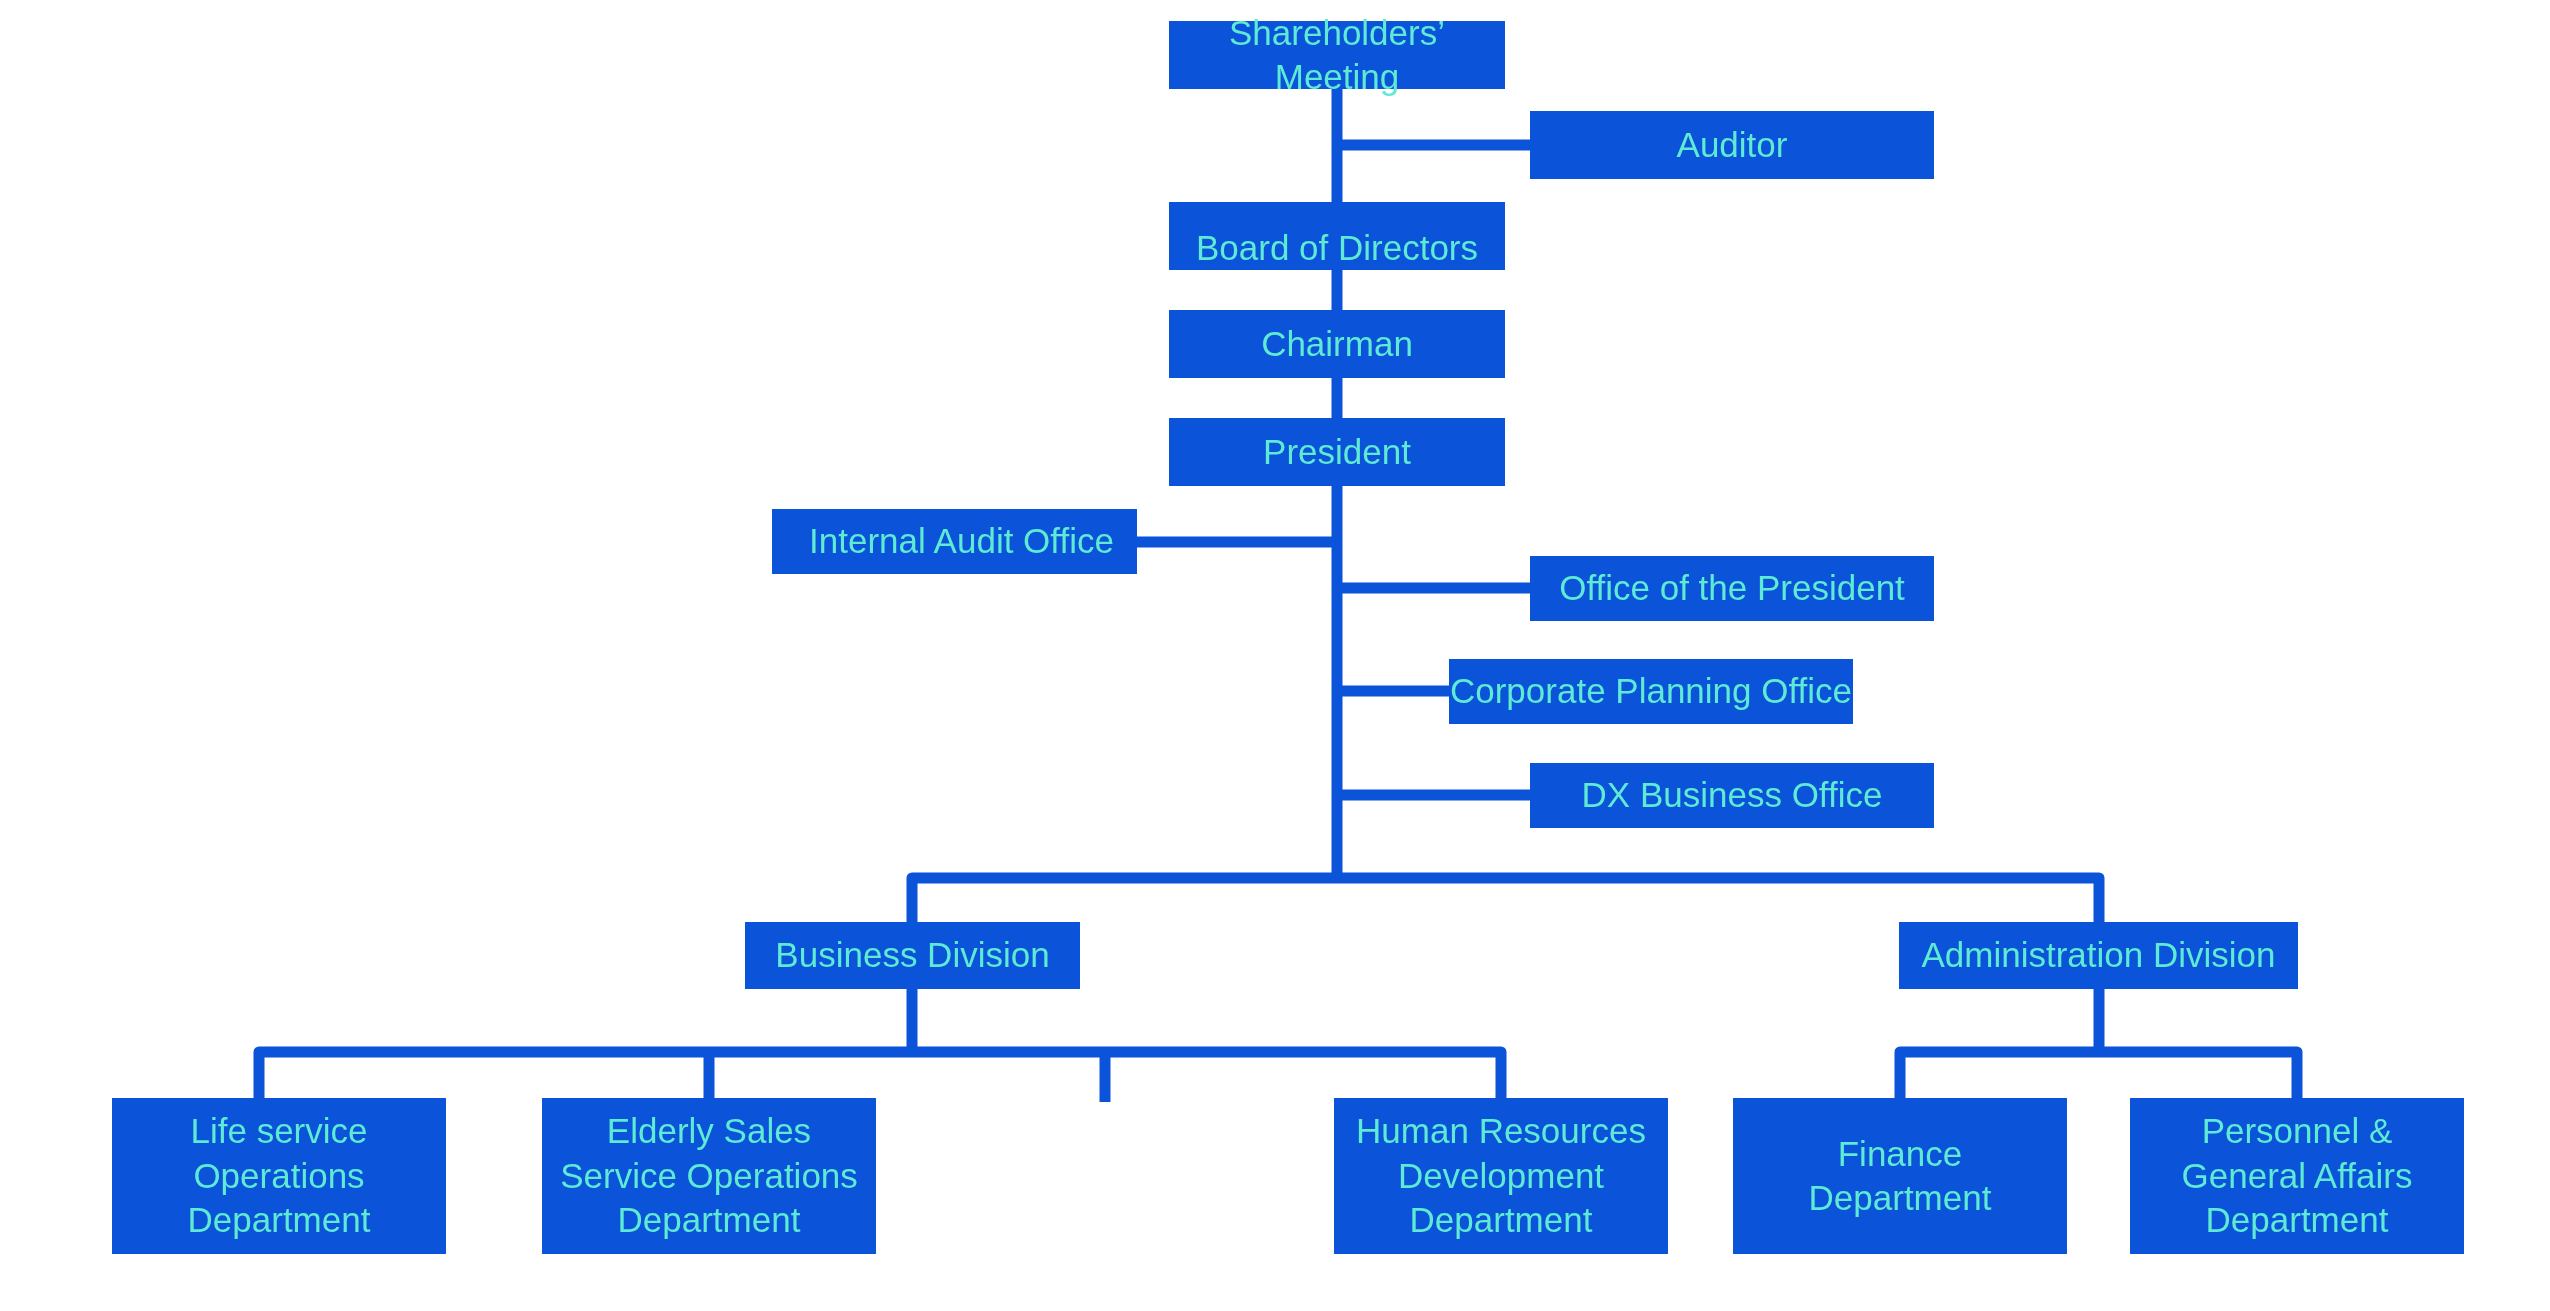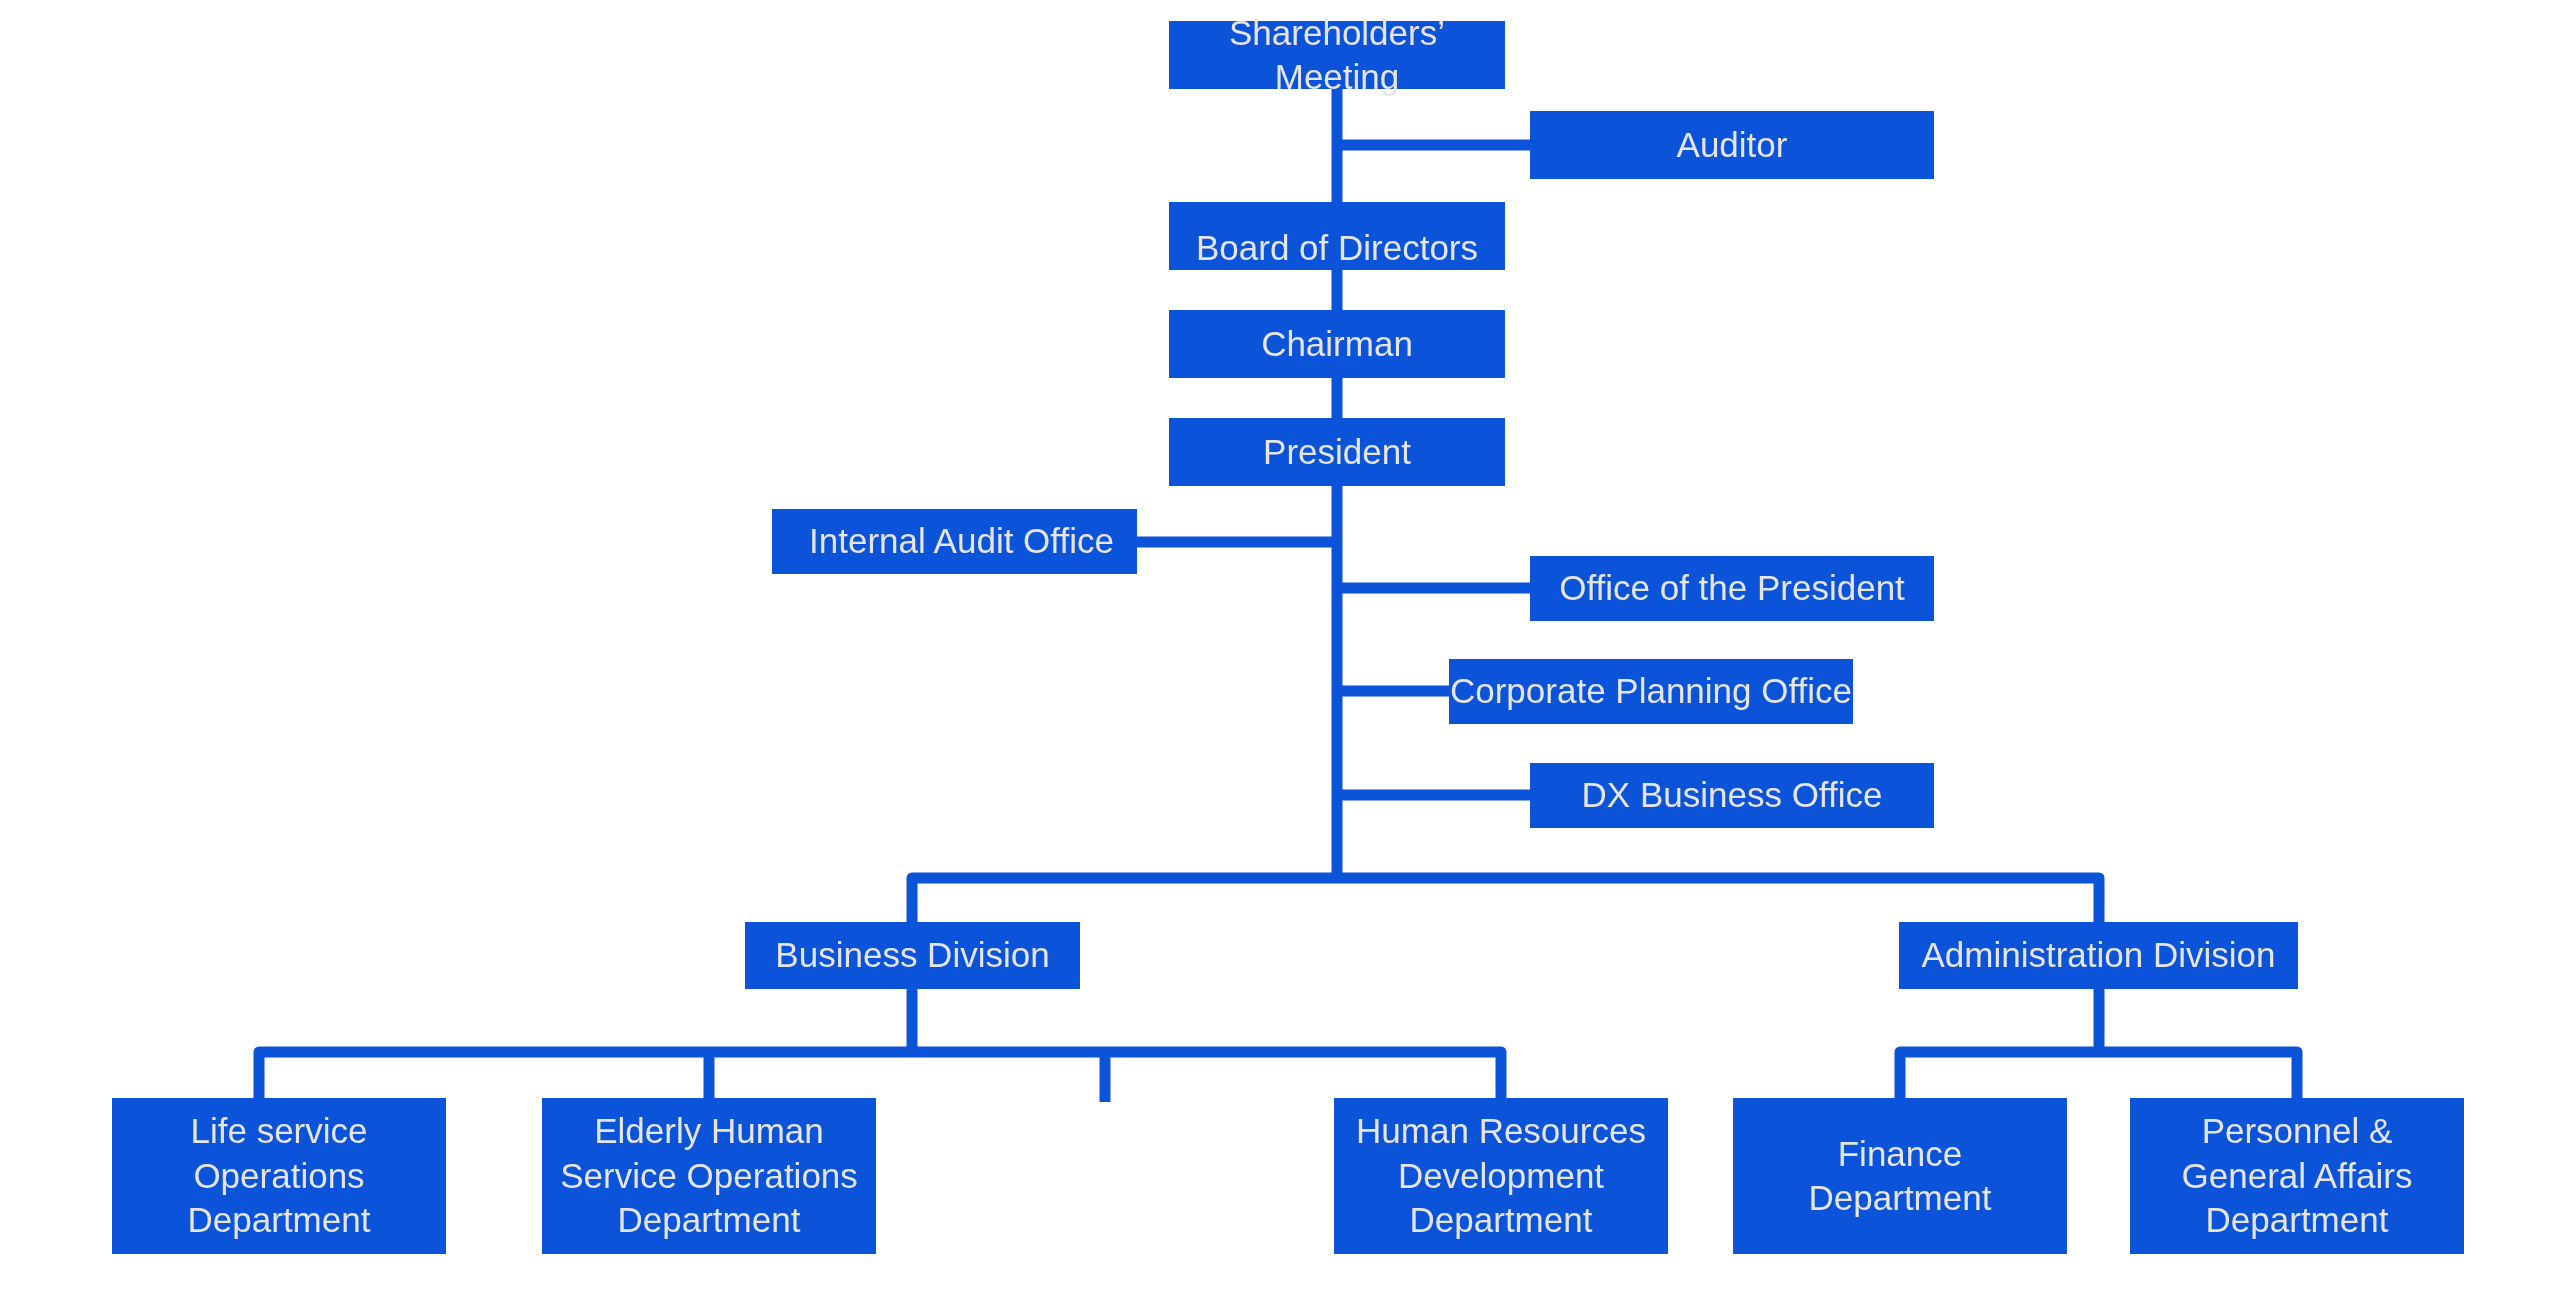--- a/index.html
+++ b/index.html
@@ -25,21 +25,21 @@
   .connectors path {
     fill: none;
     stroke: #0B53D8;
     stroke-width: 11;
     stroke-linejoin: round;
     stroke-linecap: butt;
   }
   .node {
     position: absolute;
     background: #0B53D8;
-    color: #e5e5e5;
+    color: #5eead4;
     display: flex;
     align-items: center;
     justify-content: center;
     text-align: center;
     font-size: 35px;
     line-height: 1.27;
     white-space: pre-line;
     box-sizing: border-box;
   }
   
@@ -136,21 +136,21 @@
     <span>Administration Division</span>
   </div>
 
   <div class="node bottom n-life-service">
     <span>Life service
 Operations
 Department</span>
   </div>
 
   <div class="node bottom n-elderly-care">
-    <span>Elderly Human
+    <span>Elderly Sales
 Service Operations
 Department</span>
   </div>
 
 
   <div class="node bottom n-hr-dev">
     <span>Human Resources
 Development
 Department</span>
   </div>

